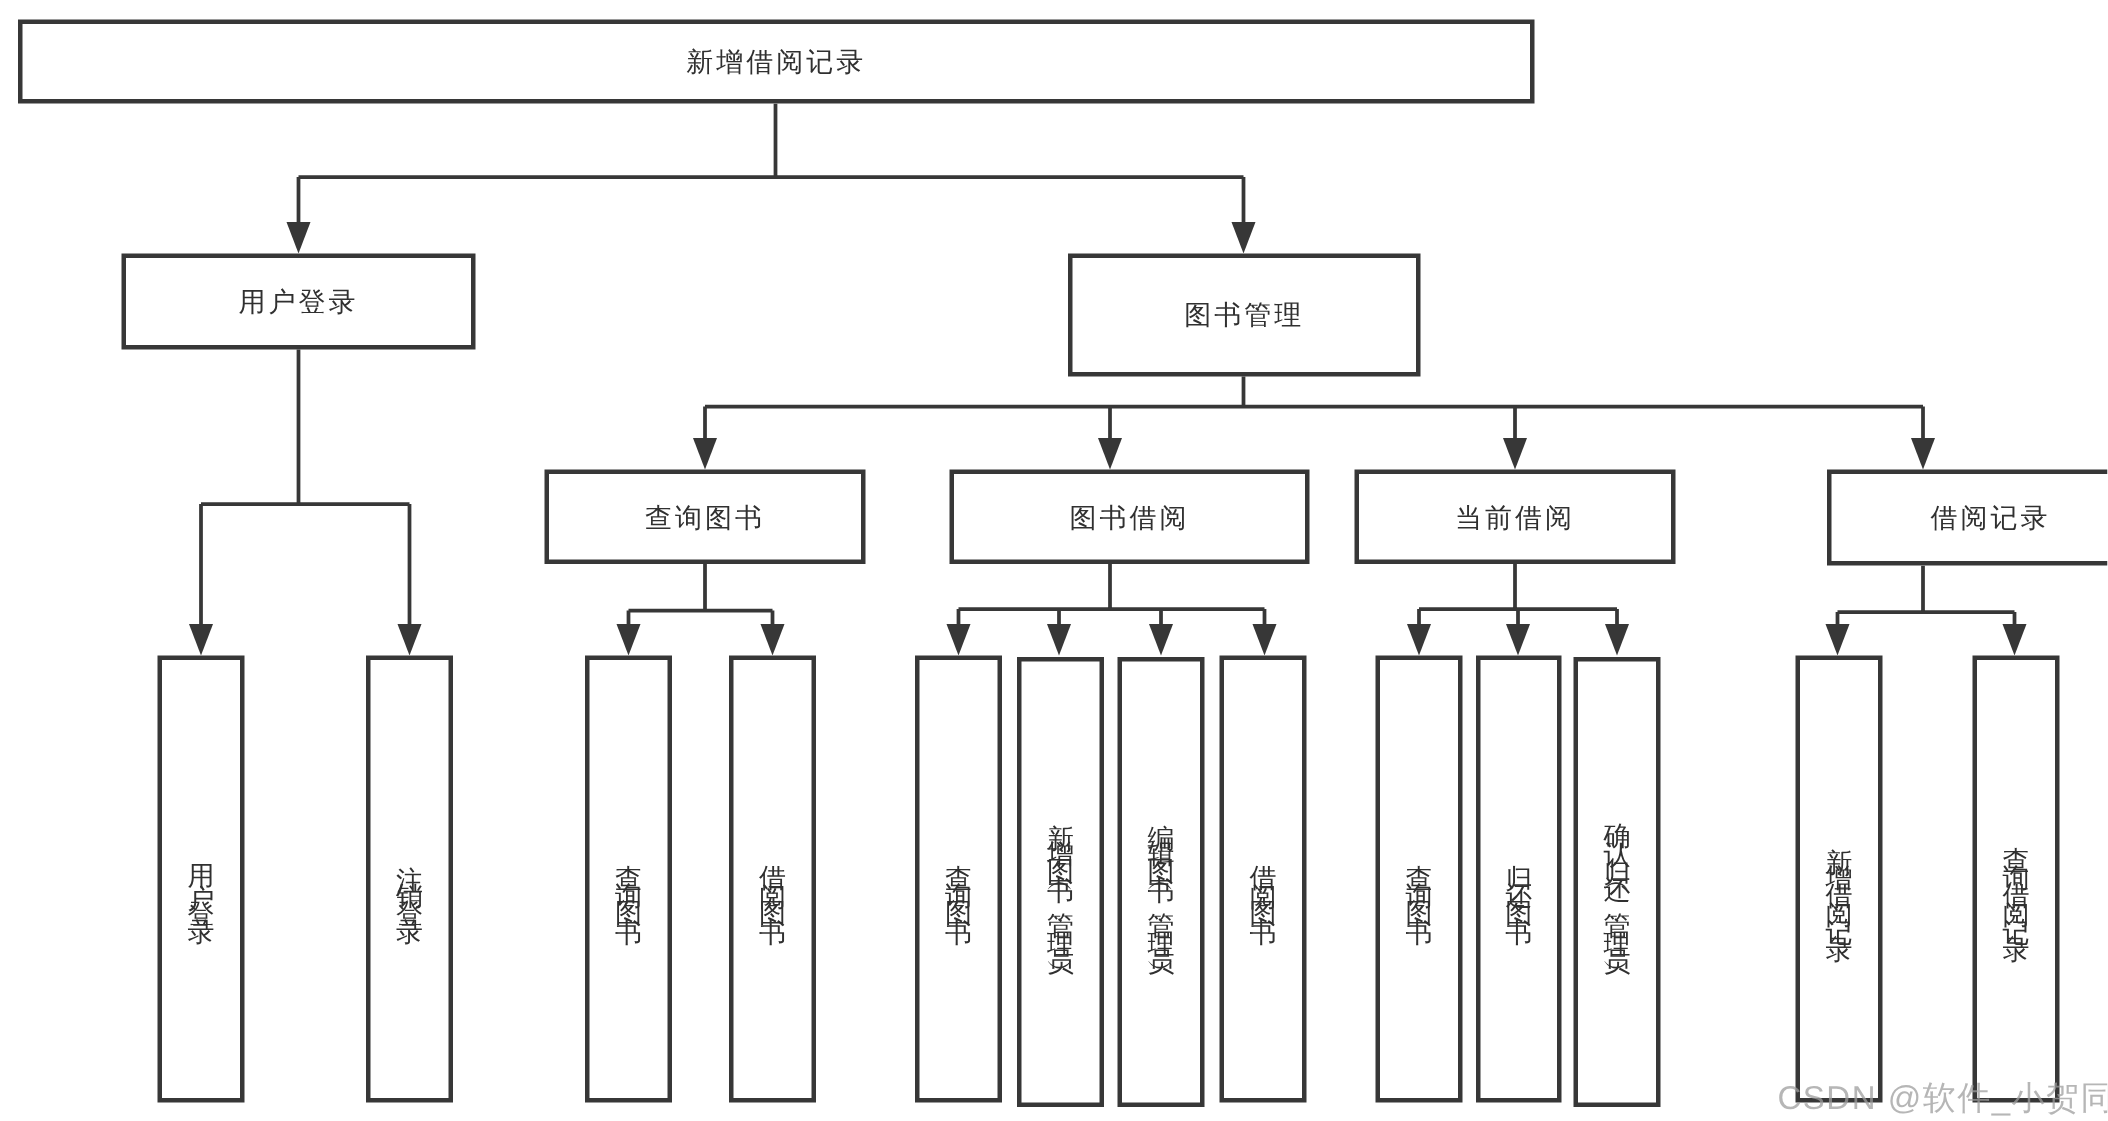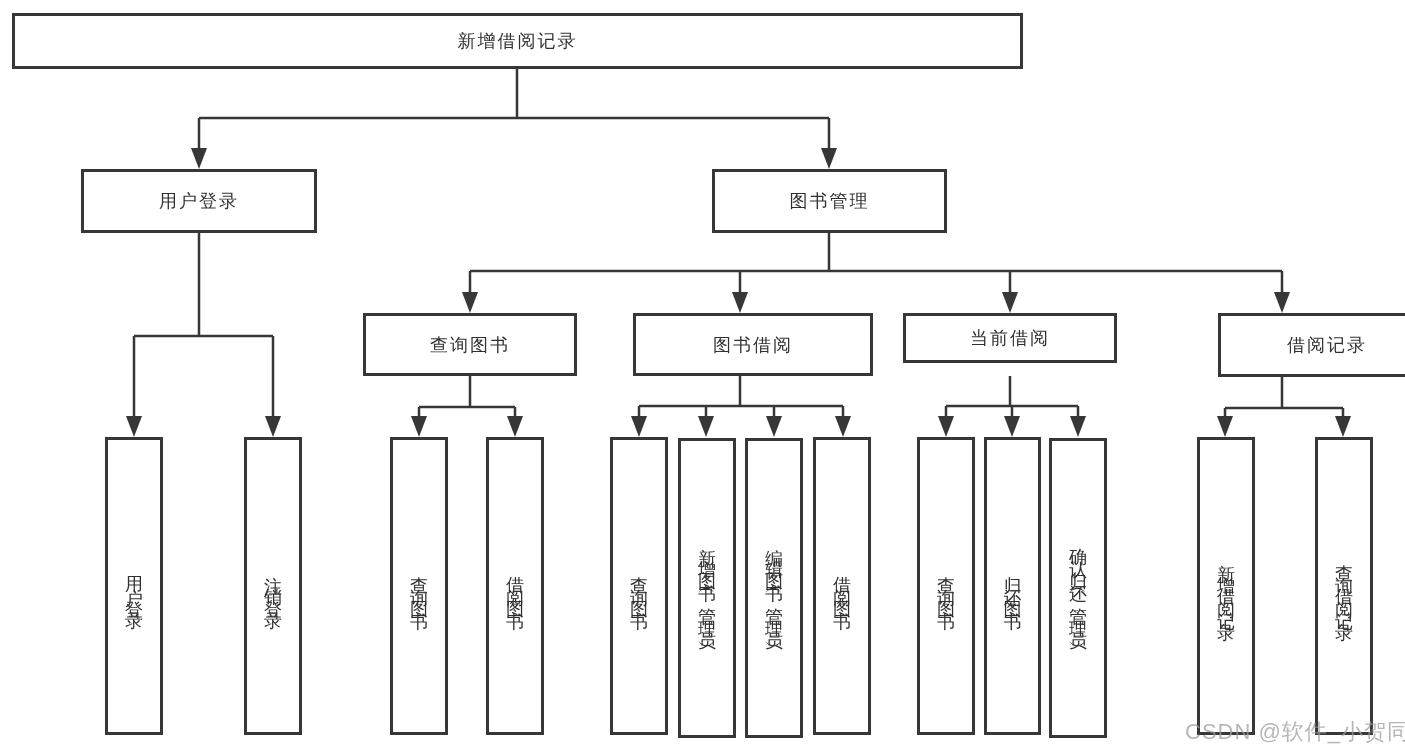--- a/index.html
+++ b/index.html
@@ -65,25 +65,25 @@
       <path d="M1004 416 L1020 416 L1012 437 Z"></path>
       <path d="M1070 416 L1086 416 L1078 437 Z"></path>
       <path d="M1217 416 L1233 416 L1225 437 Z"></path>
       <path d="M1335 416 L1351 416 L1343 437 Z"></path>
     </g>
   </svg>
 
   <div class="node h" style="left:12px;top:13px;width:1011px;height:56px">新增借阅记录</div>
 
   <div class="node h" style="left:81px;top:169px;width:236px;height:64px">用户登录</div>
-  <div class="node h" style="left:712px;top:169px;width:235px;height:64px">图书管理</div>
+  <div class="node h" style="left:712px;top:169px;width:235px;height:82px">图书管理</div>
 
   <div class="node h" style="left:363px;top:313px;width:214px;height:63px">查询图书</div>
   <div class="node h" style="left:633px;top:313px;width:240px;height:63px">图书借阅</div>
-  <div class="node h" style="left:903px;top:313px;width:214px;height:50px">当前借阅</div>
+  <div class="node h" style="left:903px;top:313px;width:214px;height:63px">当前借阅</div>
   <div class="node h" style="left:1218px;top:313px;width:218px;height:64px">借阅记录</div>
 
   <div class="node v" style="left:105px;top:437px;width:58px;height:298px">用户登录</div>
   <div class="node v" style="left:244px;top:437px;width:58px;height:298px">注销登录</div>
 
   <div class="node v" style="left:390px;top:437px;width:58px;height:298px">查询图书</div>
   <div class="node v" style="left:486px;top:437px;width:58px;height:298px">借阅图书</div>
 
   <div class="node v" style="left:610px;top:437px;width:58px;height:298px">查询图书</div>
   <div class="node v" style="left:678px;top:438px;width:58px;height:300px">新增图书（管理员）</div>

